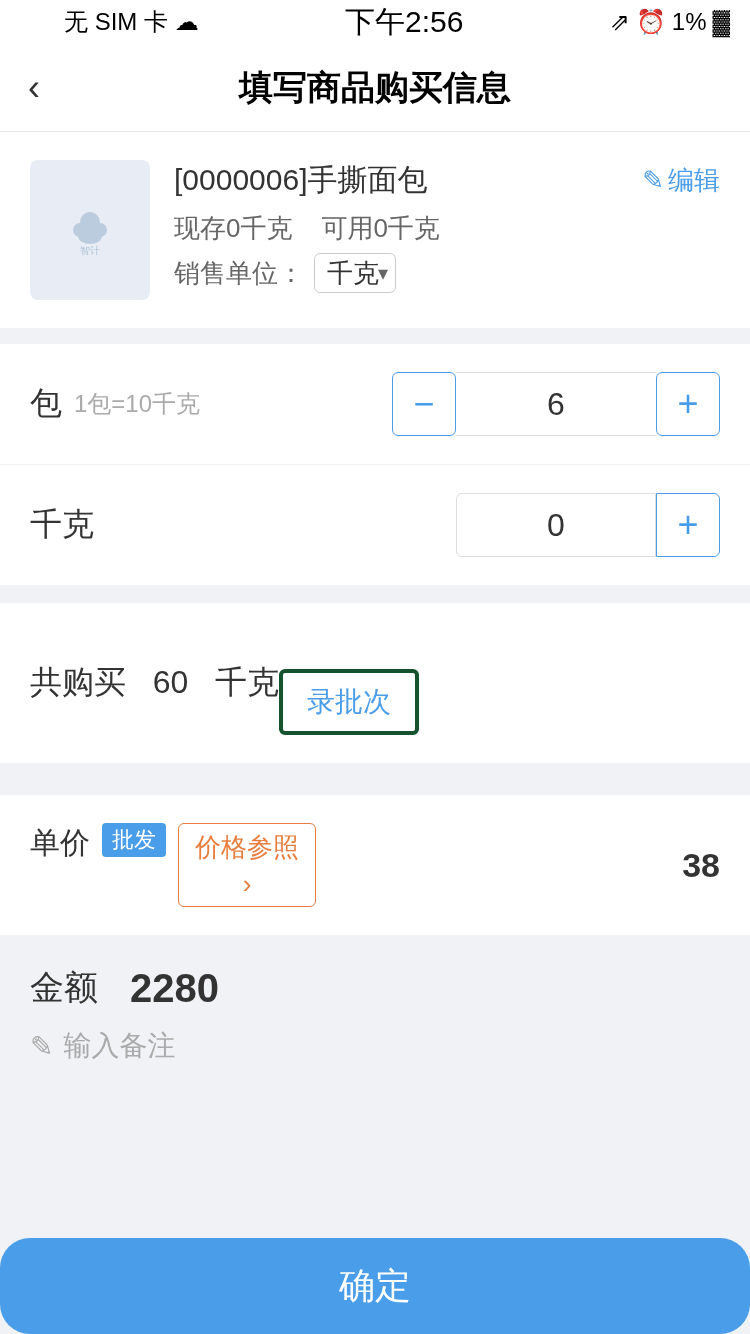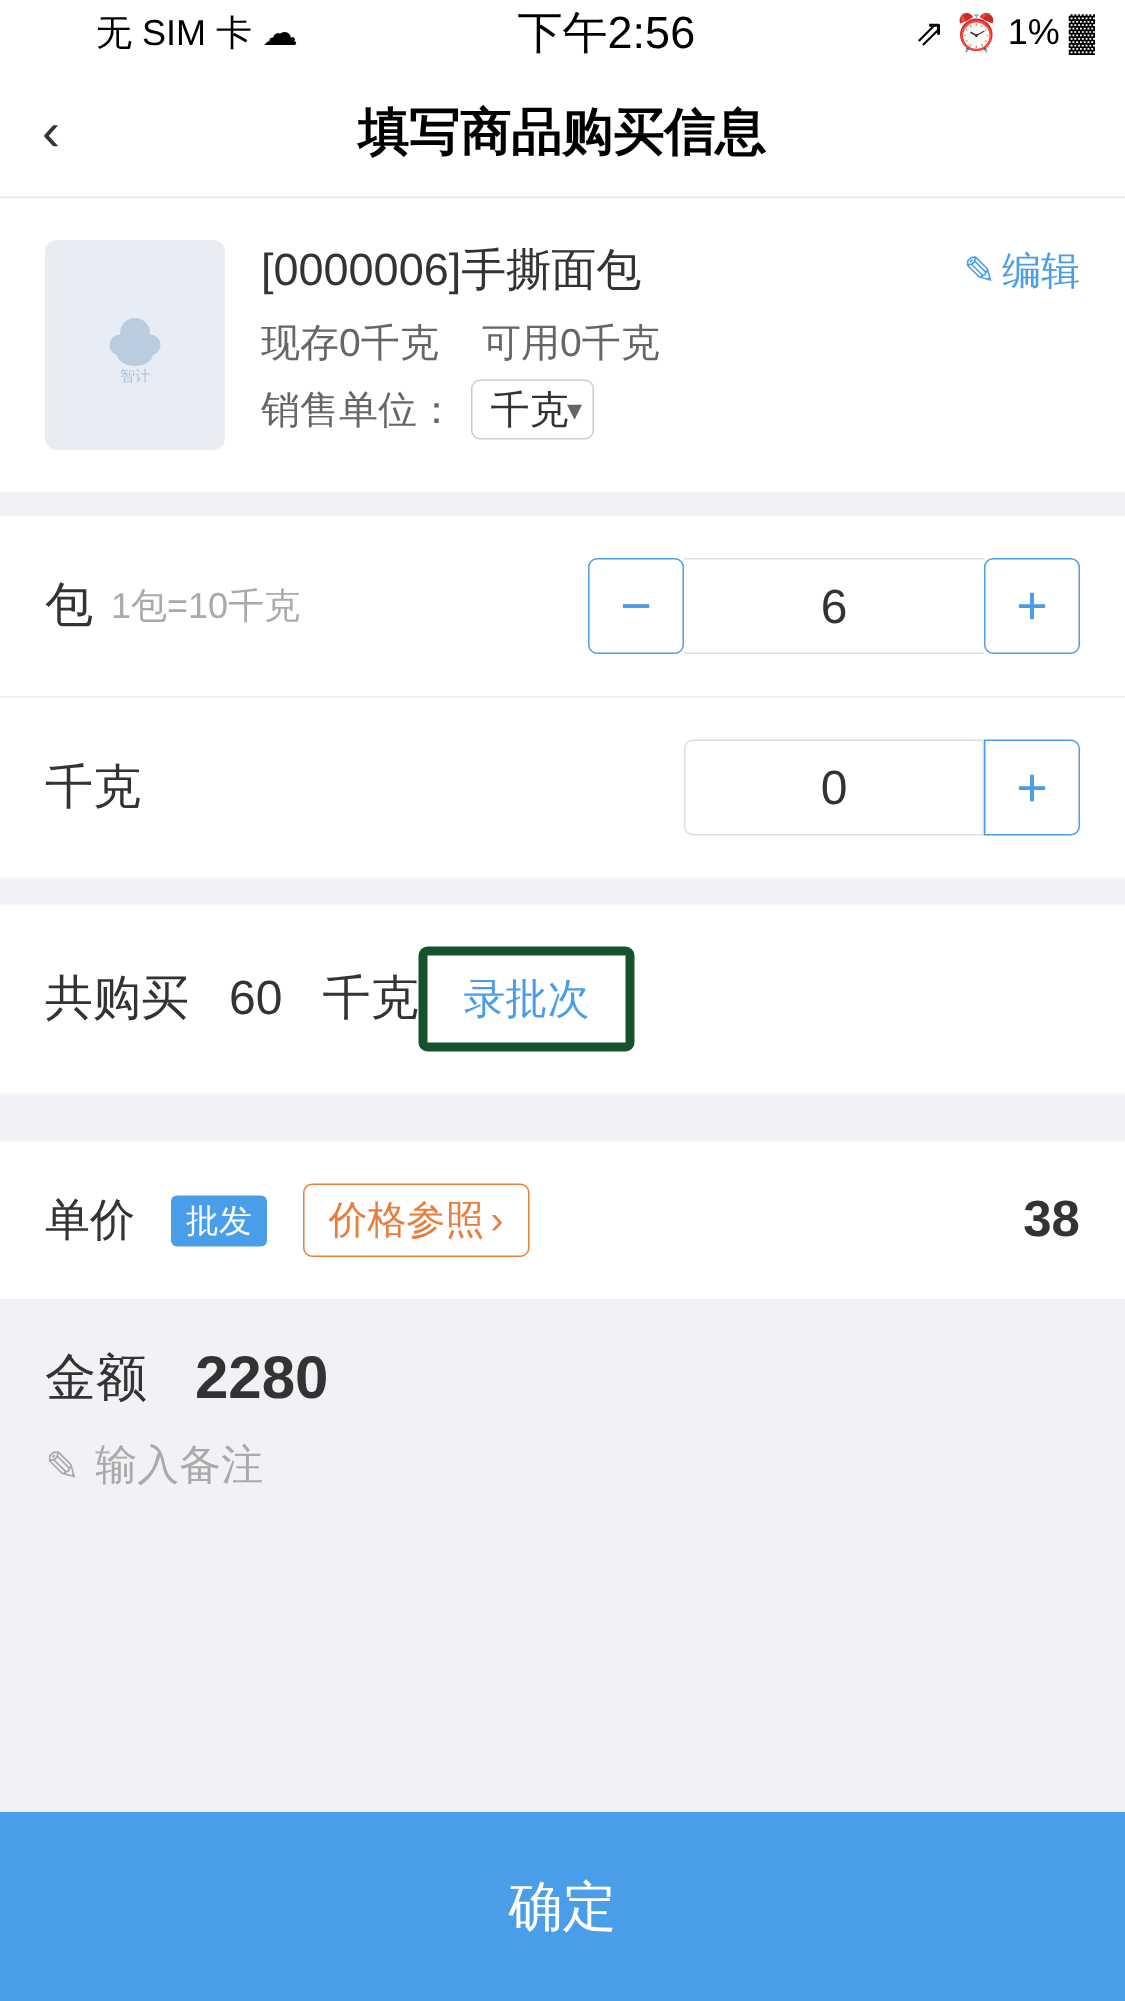--- a/index.html
+++ b/index.html
@@ -220,45 +220,46 @@
       display: flex;
       align-items: center;
       justify-content: flex-start;
       margin-bottom: 16px;
     }
     .total-text {
       font-size: 32px;
       color: #333;
     }
     .batch-btn {
-      border: 6px solid #14532d;
+      border: 4px solid #14532d;
       border-radius: 6px;
       padding: 10px 24px;
       font-size: 28px;
       color: #4a9de8;
       background: #fff;
       cursor: pointer;
+      margin-top: 38px;
     }
 
     
     .price-section {
       background: #fff;
       padding: 28px 30px;
       margin-bottom: 2px;
     }
     .price-row {
       display: flex;
       align-items: center;
       justify-content: space-between;
       margin-bottom: 0;
     }
     .price-label {
       display: flex;
-      align-items: center;
-      gap: 24px;
+      align-items: flex-start;
+      gap: 12px;
       font-size: 30px;
       color: #333;
     }
     .badge-pifa {
       background: #4a9de8;
       color: #fff;
       font-size: 22px;
       padding: 2px 10px;
       border-radius: 4px;
     }
@@ -266,20 +267,21 @@
       border: 1px solid #e87d3e;
       border-radius: 6px;
       padding: 6px 16px;
       font-size: 26px;
       color: #e87d3e;
       background: #fff;
       cursor: pointer;
       display: flex;
       align-items: center;
       gap: 4px;
+      flex-direction: column;
     }
     .price-value {
       font-size: 34px;
       color: #333;
       font-weight: 700;
     }
 
     
     .amount-section {
       background: #f0f2f5;
@@ -310,29 +312,30 @@
     }
 
     
     .bottom-space {
       flex: 1;
       background: #f0f2f5;
     }
 
     
     .confirm-btn {
-      height: 126px;
+      height: 96px;
       background: #4a9de8;
       color: #fff;
       font-size: 36px;
       display: flex;
       align-items: center;
       justify-content: center;
       cursor: pointer;
       flex-shrink: 0;
+      border-radius: 30px;
     }
   </style>
 </head>
 <body>
 
 <div class="status-bar">
   <span class="status-left">无 SIM 卡 ☁</span>
   <span class="status-center">下午2:56</span>
   <span class="status-right">
     <span>⇗</span>

